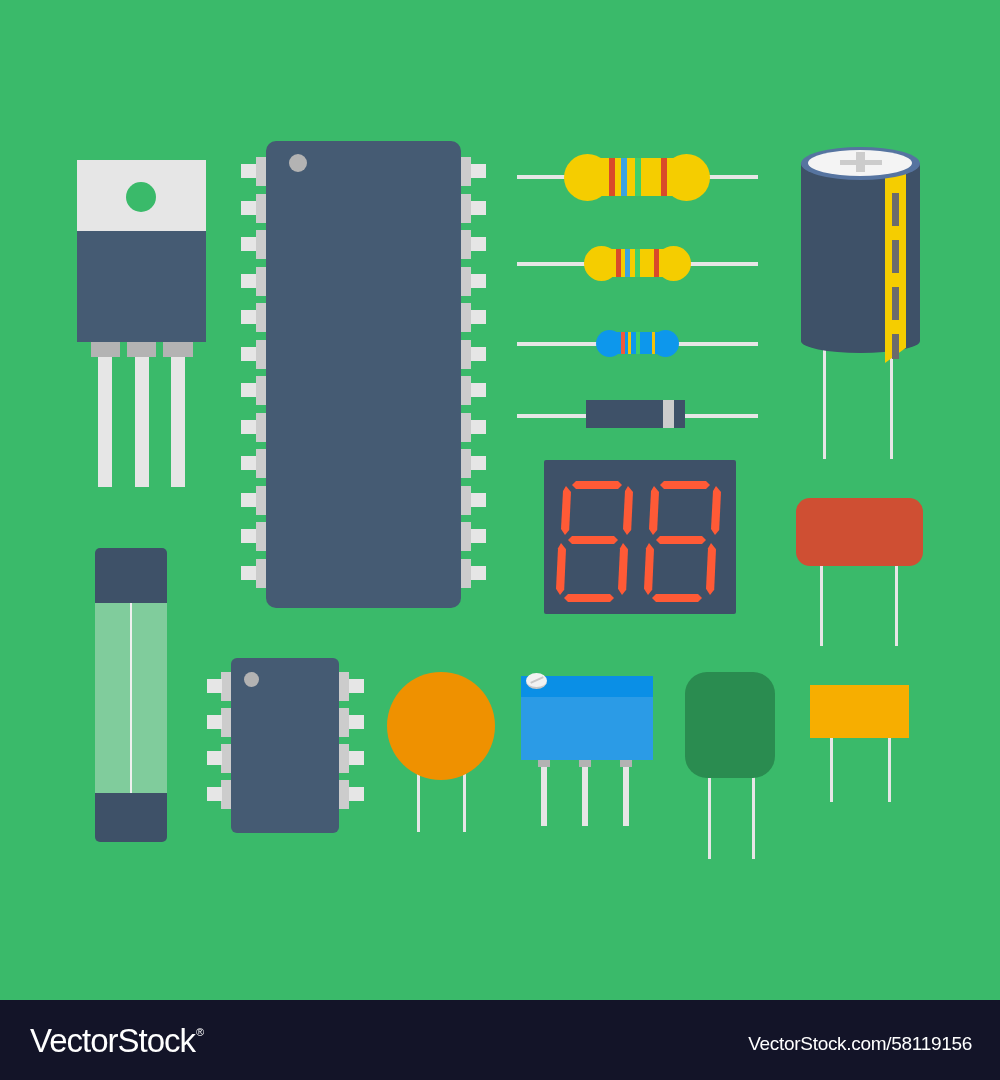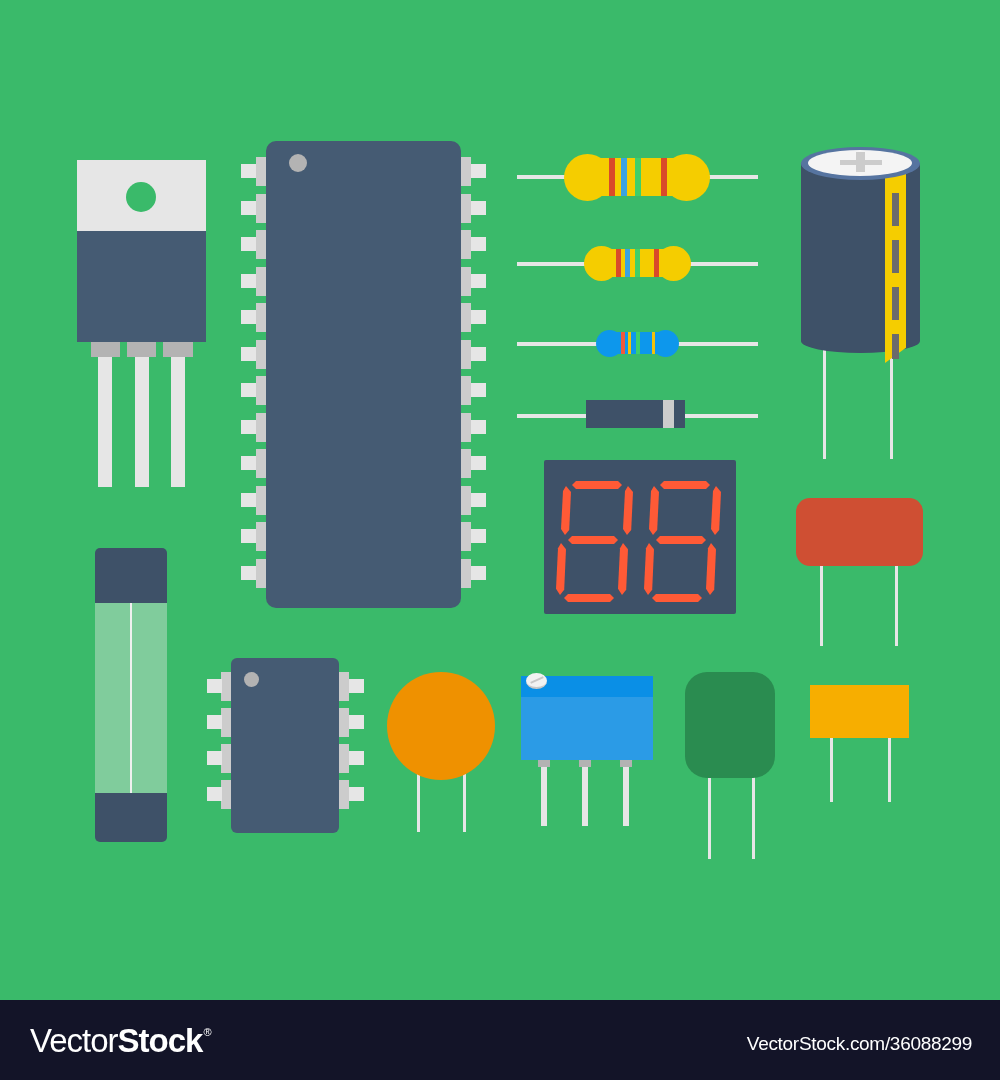--- a/index.html
+++ b/index.html
@@ -3,21 +3,21 @@
 <meta charset="utf-8">
 <style>
   html, body { margin: 0; padding: 0; }
   body { width: 1000px; height: 1080px; overflow: hidden; background: #3aba6a; position: relative; font-family: "DejaVu Sans", sans-serif; }
   .canvas { position: absolute; left: 0; top: 0; width: 1000px; height: 1000px; background: #3aba6a; }
   .abs { position: absolute; }
   .lead { position: absolute; background: #e6e6e6; }
   .footer { position: absolute; left: 0; top: 1000px; width: 1000px; height: 80px; background: #131428; color: #fff; }
   .brand { position: absolute; left: 30px; top: 22px; font-family: "Liberation Sans", sans-serif; font-size: 33px; letter-spacing: -1px; color: #fff; }
   .brand .light { font-weight: 300; }
-  .brand .bold { font-weight: 700; }
+  .brand .bold { font-weight: 400; }
   .brand sup { font-size: 11px; vertical-align: top; position: relative; top: 4px; margin-left: 1px; }
   .footer-id { position: absolute; right: 28px; top: 33px; font-family: "Liberation Sans", sans-serif; font-size: 19px; color: #fff; letter-spacing: -0.3px; }
   .seg { position: absolute; background: #ff5a36; }
 </style>
 </head>
 <body>
 
 <div class="canvas">
 
   <div class="abs" style="left:77px;top:160px;width:129px;height:330px;">
@@ -215,14 +215,14 @@
 
   <div class="lead" style="left:830px;top:735px;width:3px;height:67px;"></div>
   <div class="lead" style="left:888px;top:735px;width:3px;height:67px;"></div>
   <div class="abs" style="left:810px;top:685px;width:99px;height:53px;background:#f7ae00;"></div>
 </div>
 
 <div class="footer">
   <div class="brand">
     <span class="light">Vector</span><span class="bold">Stock</span><sup>®</sup>
   </div>
-  <div class="footer-id">VectorStock.com/36088299</div>
+  <div class="footer-id">VectorStock.com/58119156</div>
 </div>
 
 </body></html>

